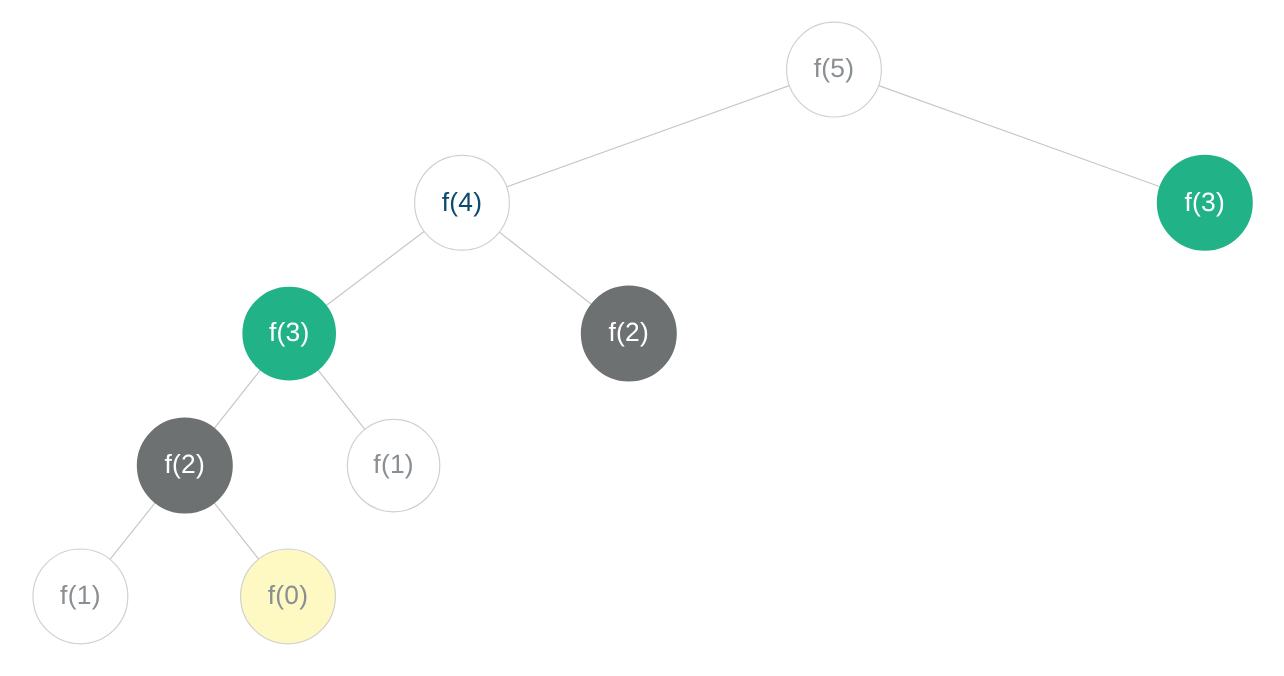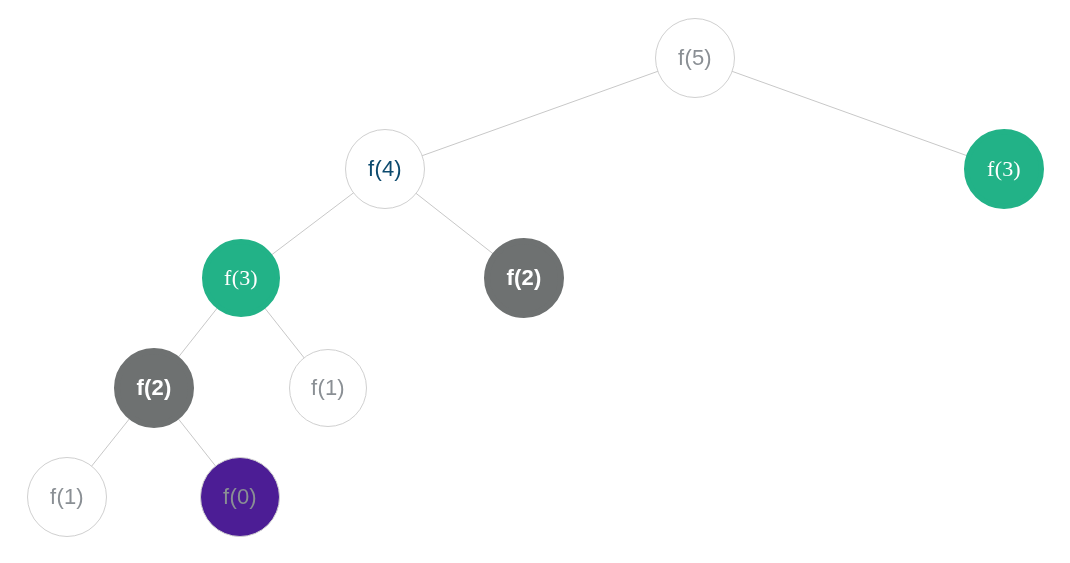--- a/index.html
+++ b/index.html
@@ -50,27 +50,25 @@
   }
   .node.plain {
     background: #ffffff;
     border: 1px solid #d0d0d0;
     color: #8a8f94;
   }
   .node.memo {
     background: #22b287;
     border: 5px solid #a16207;
     color: #ffffff;
-    font-family: Liberation Serif, serif;
   }
   .node.expanded {
     background: #6e7171;
     border: 6px solid #000000;
     color: #ffffff;
-    font-weight: bold;
   }
 </style>
 </head>
 <body>
 
 <div id="canvas">
   <svg id="edge-layer" viewBox="0 0 1070 563" width="1070" height="563" aria-hidden="true">
       <line x1="658.2827964969554" y1="71.14712770592891" x2="421.7172035030447" y2="155.8528722940711" stroke="#c8c8c8" stroke-width="1" stroke-linecap="round"></line>
       <line x1="731.703685704998" y1="71.18481913674685" x2="967.296314295002" y2="155.81518086325315" stroke="#c8c8c8" stroke-width="1" stroke-linecap="round"></line>
       <line x1="353.9039595676564" y1="192.53797504948233" x2="271.2987060622835" y2="255.06556277229927" stroke="#c8c8c8" stroke-width="1" stroke-linecap="round"></line>
@@ -98,17 +96,17 @@
       </div>
       <div class="node expanded" style="left: 114px; top: 348px; width: 80px; height: 80px; background: rgb(110, 113, 113); border-color: rgb(110, 113, 113); color: rgb(255, 255, 255);">
         <span class="node-label">f(2)</span>
       </div>
       <div class="node plain" style="left: 289px; top: 349px; width: 78px; height: 78px; background: rgb(255, 255, 255); border-color: rgb(208, 208, 208); color: rgb(138, 143, 148);">
         <span class="node-label">f(1)</span>
       </div>
       <div class="node plain" style="left: 27px; top: 457px; width: 80px; height: 80px; background: rgb(255, 255, 255); border-color: rgb(208, 208, 208); color: rgb(138, 143, 148);">
         <span class="node-label">f(1)</span>
       </div>
-      <div class="node plain" style="left: 200px; top: 457px; width: 80px; height: 80px; background: #4c1d95; border-color: rgb(208, 208, 208); color: rgb(138, 143, 148);">
+      <div class="node plain" style="left: 200px; top: 457px; width: 80px; height: 80px; background: #fef9c3; border-color: rgb(208, 208, 208); color: rgb(138, 143, 148);">
         <span class="node-label">f(0)</span>
       </div>
     </div>
 </div>
 
 </body></html>

